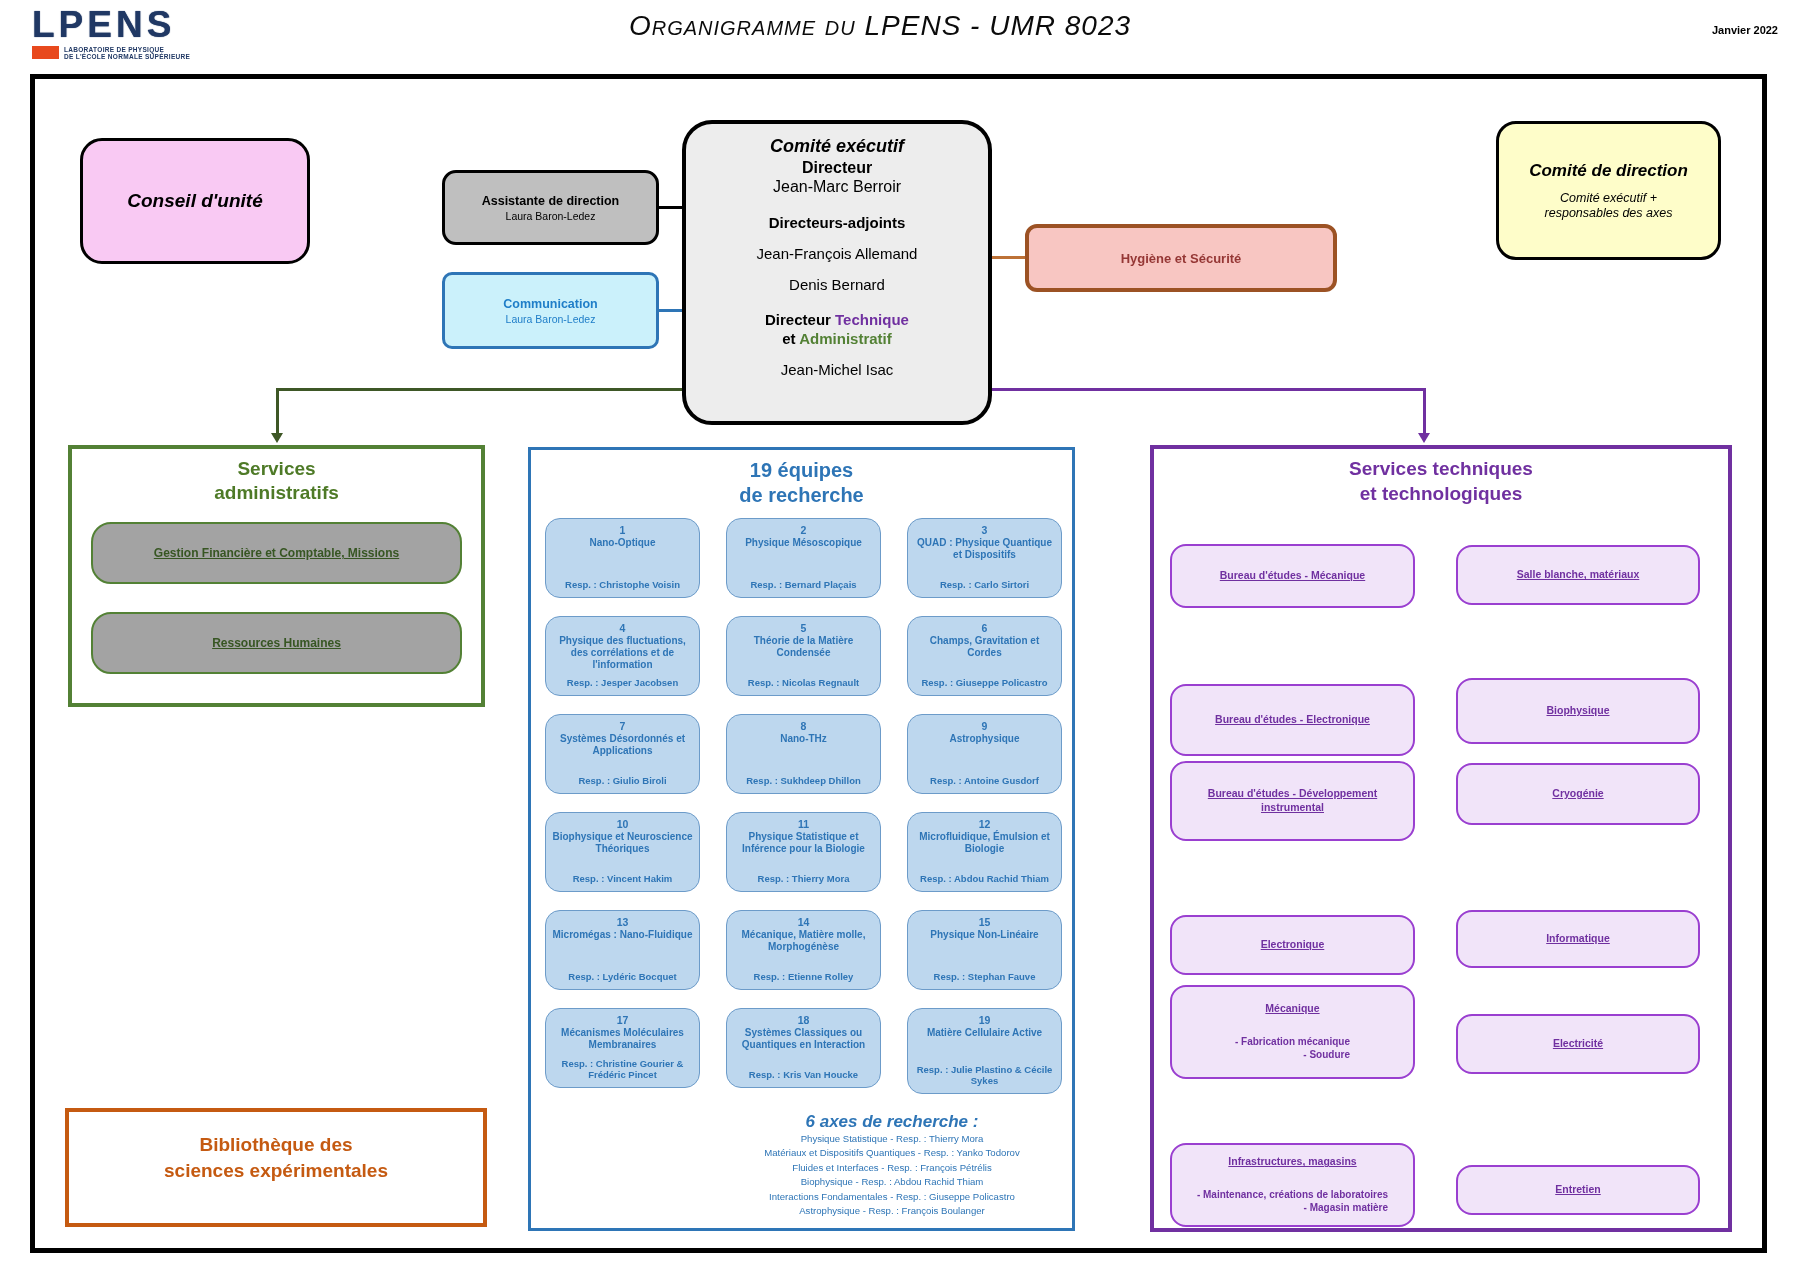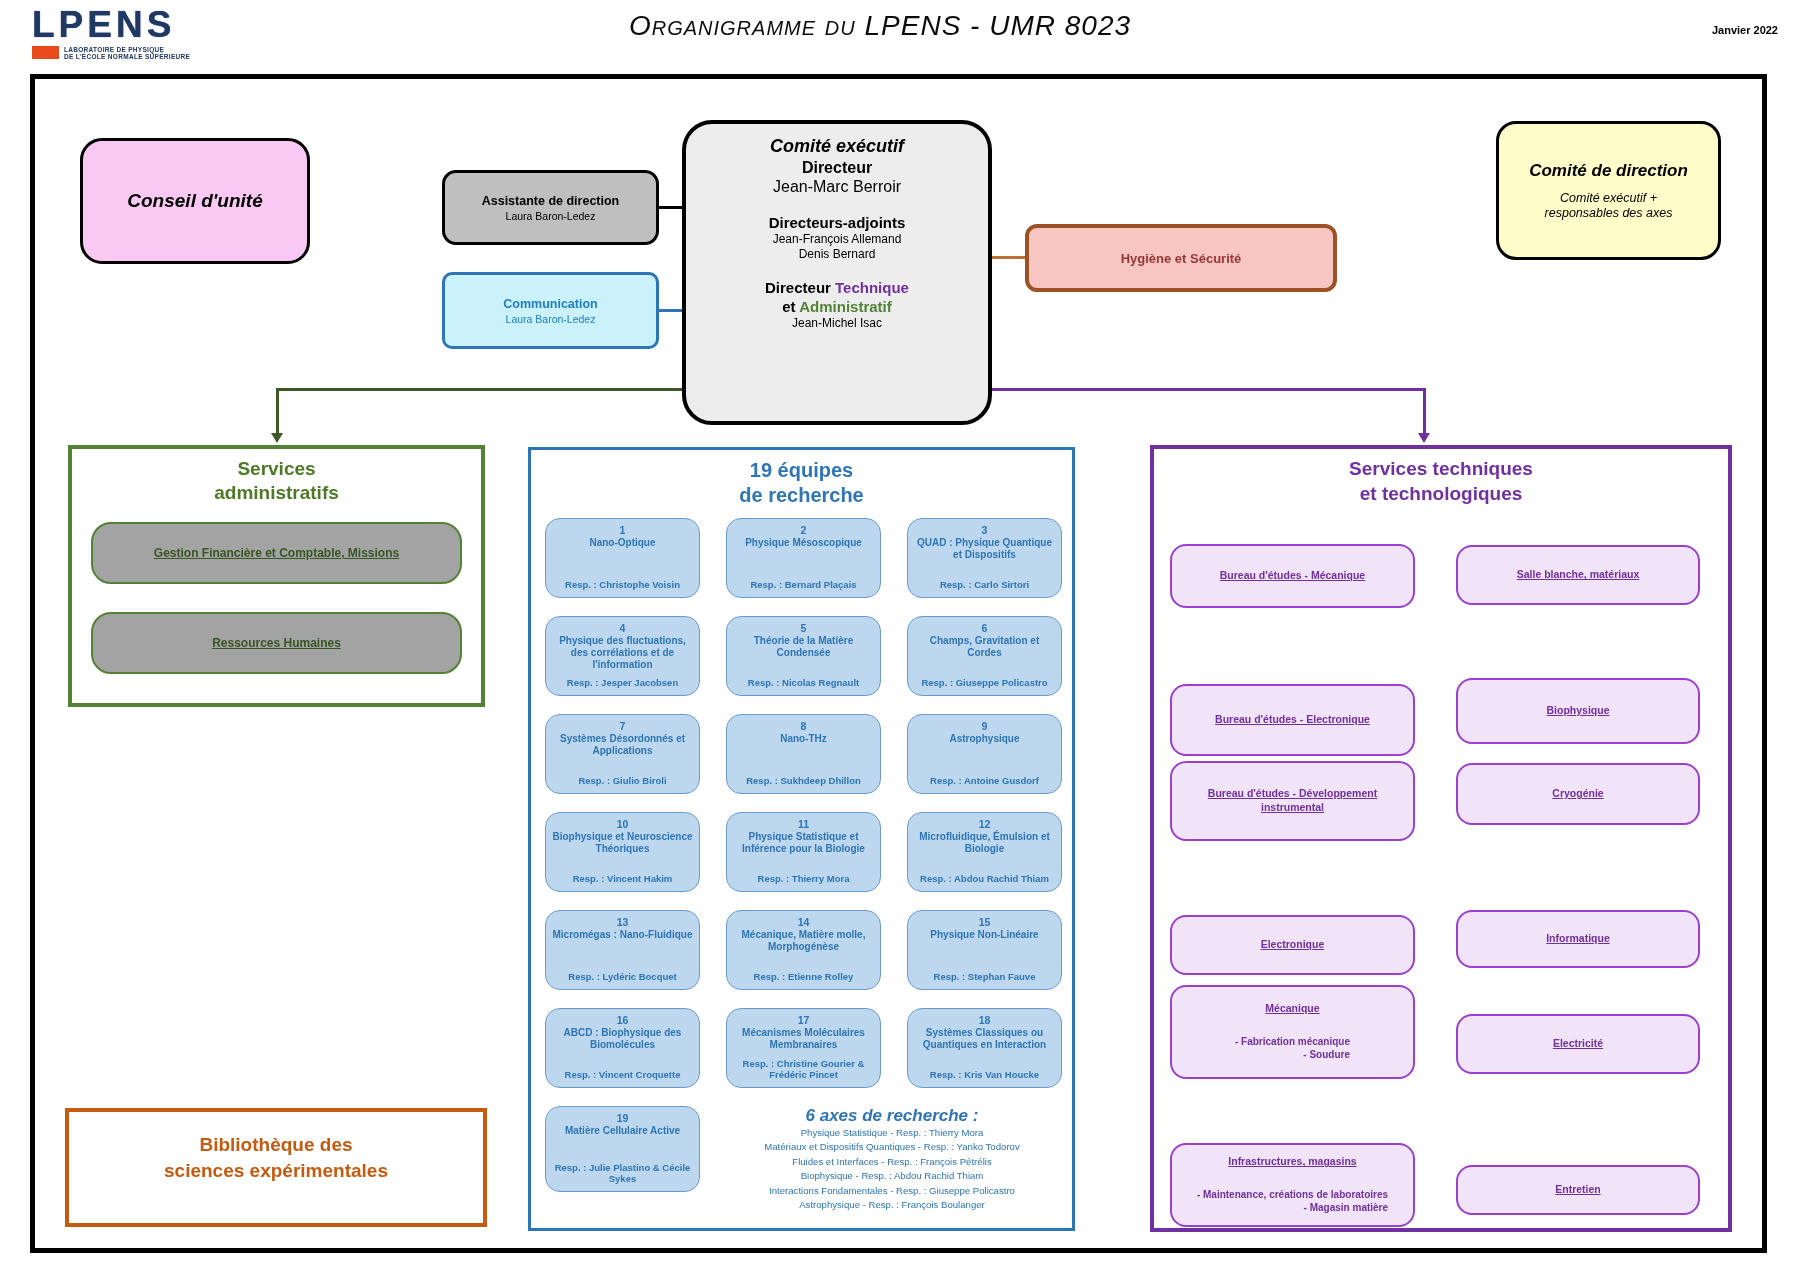--- a/index.html
+++ b/index.html
@@ -37,21 +37,21 @@
                  border:3px solid #2E75B6;border-radius:10px;color:#1F7EC8;}
   .communication .l1{font-size:12.5px;font-weight:bold;}
   .communication .l2{font-size:10.5px;margin-top:2px;}
 
   .comex{left:682px;top:120px;width:310px;height:305px;background:#EDEDED;
          border:4px solid #000;border-radius:30px;justify-content:flex-start;padding-top:12px;}
   .comex .title{font-size:18px;font-weight:bold;font-style:italic;}
   .comex .role{font-size:15px;font-weight:bold;margin-top:2px;}
   .comex .role-big{font-size:16px;font-weight:bold;margin-top:2px;}
   .comex .person{font-size:16px;margin-top:1px;}
-  .comex .person-sm{font-size:12px;margin-top:1px;}
+  .comex .person-sm{font-size:15px;margin-top:14px;}
   .comex .gap{height:16px;}
   .tech{color:#7030A0;}
   .admin{color:#538135;}
 
   .hygiene{left:1025px;top:224px;width:312px;height:68px;background:#F8C6C2;
            border:4px solid #9C5224;border-radius:12px;color:#953735;
            font-size:13px;font-weight:bold;}
 
   .comdir{left:1496px;top:121px;width:225px;height:139px;background:#FEFDC9;
           border:3.5px solid #000;border-radius:20px;}
@@ -261,25 +261,20 @@
           <div class="t-num">14</div>
           <div class="t-name">Mécanique, Matière molle, Morphogénèse</div>
           <div class="t-resp">Resp. : Etienne Rolley</div>
         </div>
       <div class="team">
           <div class="t-num">15</div>
           <div class="t-name">Physique Non-Linéaire</div>
           <div class="t-resp">Resp. : Stephan Fauve</div>
         </div>
       <div class="team">
-          <div class="t-num">16</div>
-          <div class="t-name">ABCD : Biophysique des Biomolécules</div>
-          <div class="t-resp">Resp. : Vincent Croquette</div>
-        </div>
-      <div class="team">
           <div class="t-num">17</div>
           <div class="t-name">Mécanismes Moléculaires Membranaires</div>
           <div class="t-resp">Resp. : Christine Gourier &amp; Frédéric Pincet</div>
         </div>
       <div class="team">
           <div class="t-num">18</div>
           <div class="t-name">Systèmes Classiques ou Quantiques en Interaction</div>
           <div class="t-resp">Resp. : Kris Van Houcke</div>
         </div>
       <div class="team team-tall">

